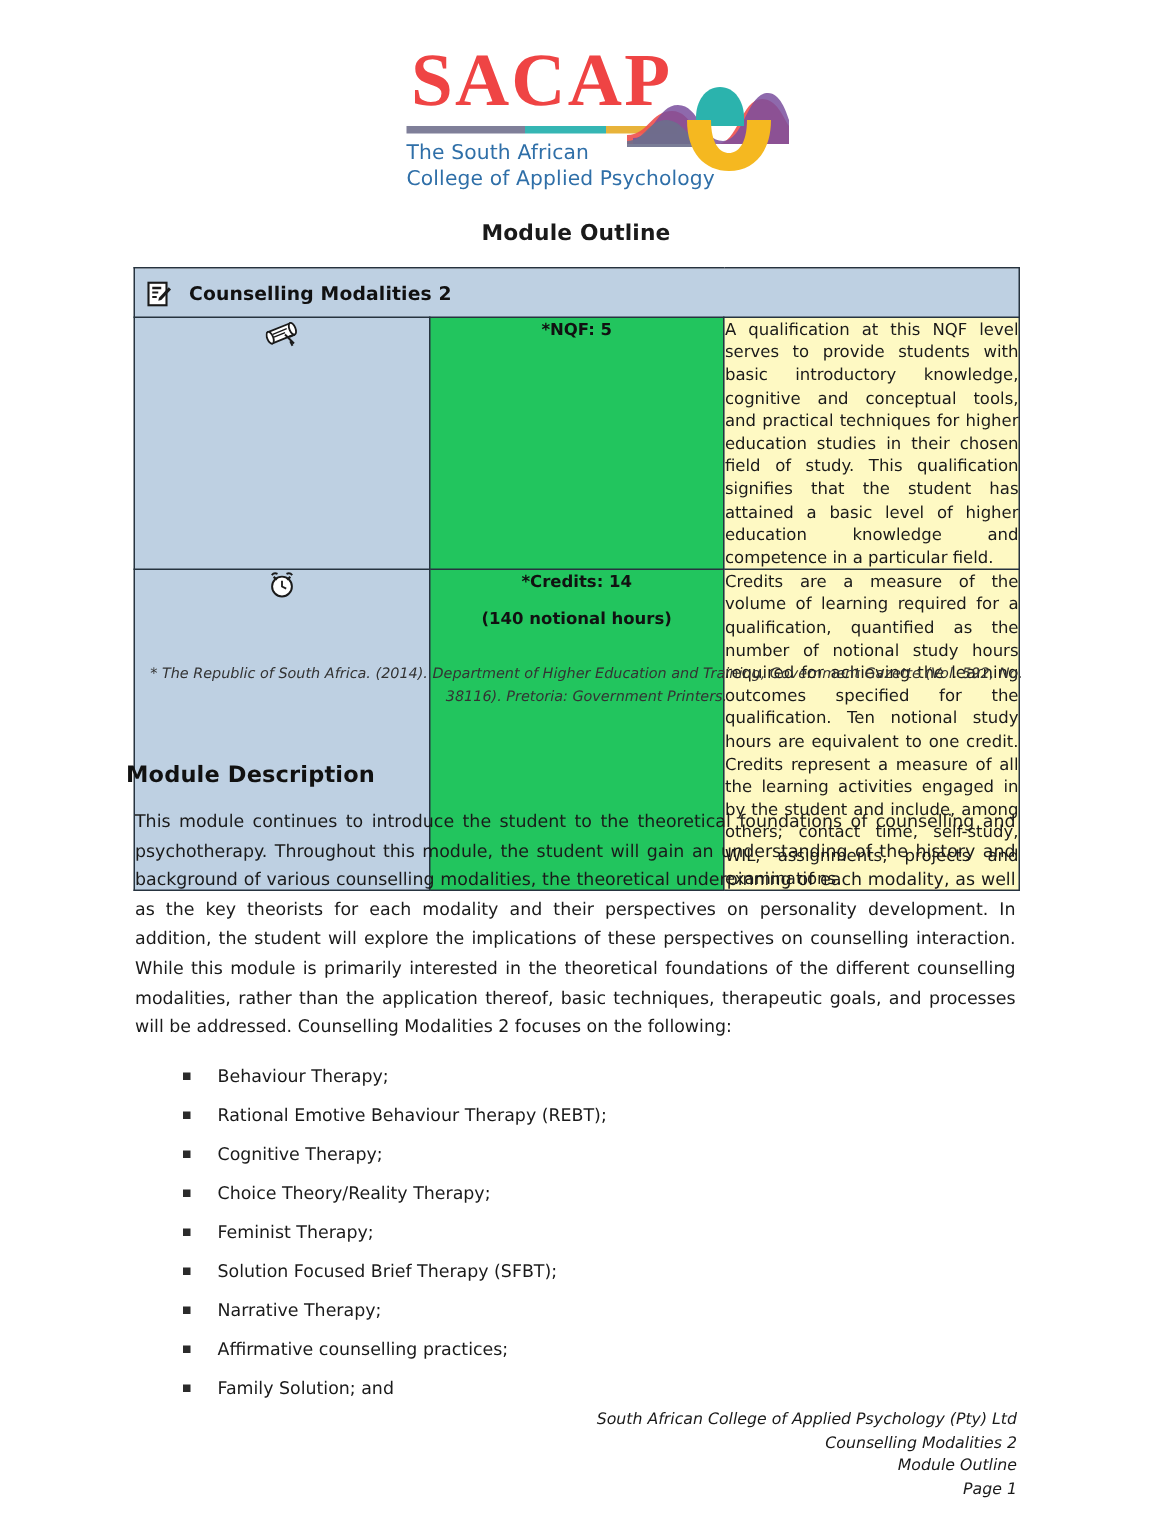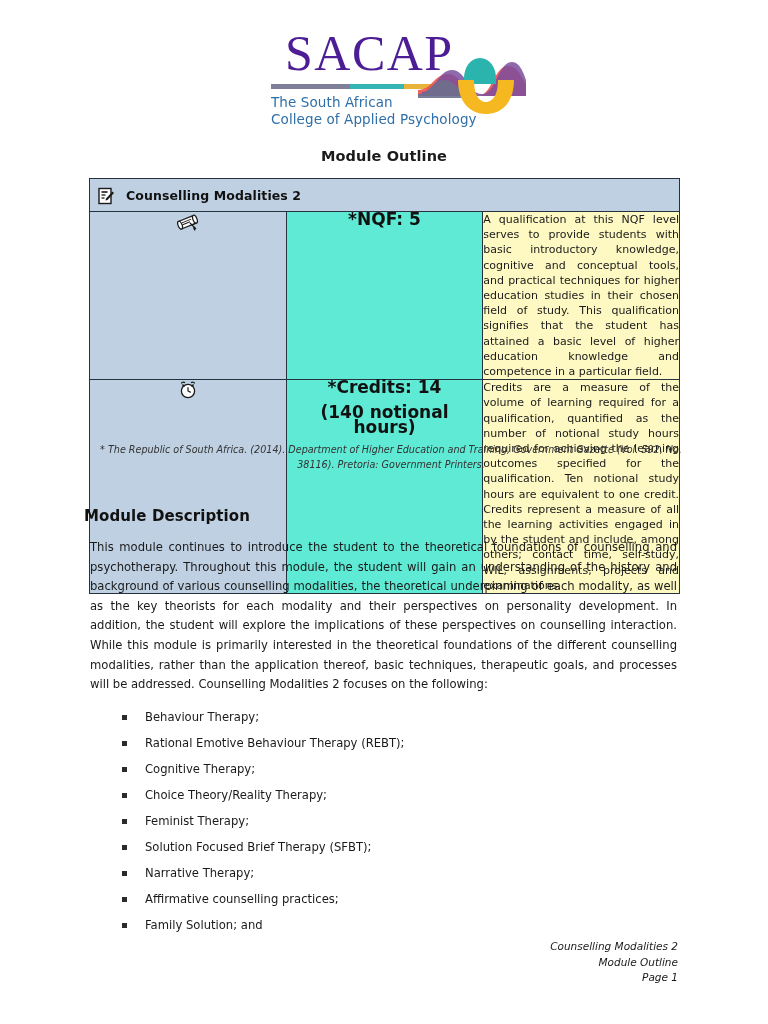--- a/index.html
+++ b/index.html
@@ -28,25 +28,25 @@
     position: absolute;
     left: 268px;
     top: 28px;
     width: 228px;
     height: 110px;
   }
   .logo-sacap {
     font-family: "Liberation Serif", "DejaVu Serif", serif;
     font-size: 50px;
     letter-spacing: 1.5px;
-    font-weight: 400;
-    color: #4c1d95;
+    font-weight: 700;
+    color: #ef4444;
     line-height: 1;
     position: absolute;
-    left: 17px;
+    left: 6px;
     top: 0px;
   }
   .logo-rule {
     position: absolute;
     left: 3px;
     top: 56px;
     width: 180px;
     height: 5px;
     display: flex;
   }
@@ -122,24 +122,24 @@
   .col-icon { width: 46px; background: #bed0e2; }
   .col-label { width: 95px; background: #bed0e2; }
   .col-body { background: #ffffff; }
 
   .cell-icon {
     background: #bed0e2;
     text-align: center;
     padding-top: 6px;
   }
   .cell-label {
-    background: #5eead4;
+    background: #22c55e;
     text-align: center;
     font-weight: bold;
-    font-size: 17px;
+    font-size: 11px;
     color: #111;
     padding: 8px 4px 10px 4px;
     line-height: 15px;
   }
   .cell-label .sub { display: block; margin-top: 10px; }
   .cell-body {
     background: #fef9c3;
     padding: 7px 8px 8px 8px;
     text-align: justify;
     font-size: 11px;
@@ -316,18 +316,19 @@
     <li>Cognitive Therapy;</li>
     <li>Choice Theory/Reality Therapy;</li>
     <li>Feminist Therapy;</li>
     <li>Solution Focused Brief Therapy (SFBT);</li>
     <li>Narrative Therapy;</li>
     <li>Affirmative counselling practices;</li>
     <li>Family Solution; and</li>
   </ul>
 
   <div class="footer">
+    <div>South African College of Applied Psychology (Pty) Ltd</div>
     <div>Counselling Modalities 2</div>
     <div>Module Outline</div>
     <div>Page 1</div>
   </div>
 
 </div>
 
 </body></html>

